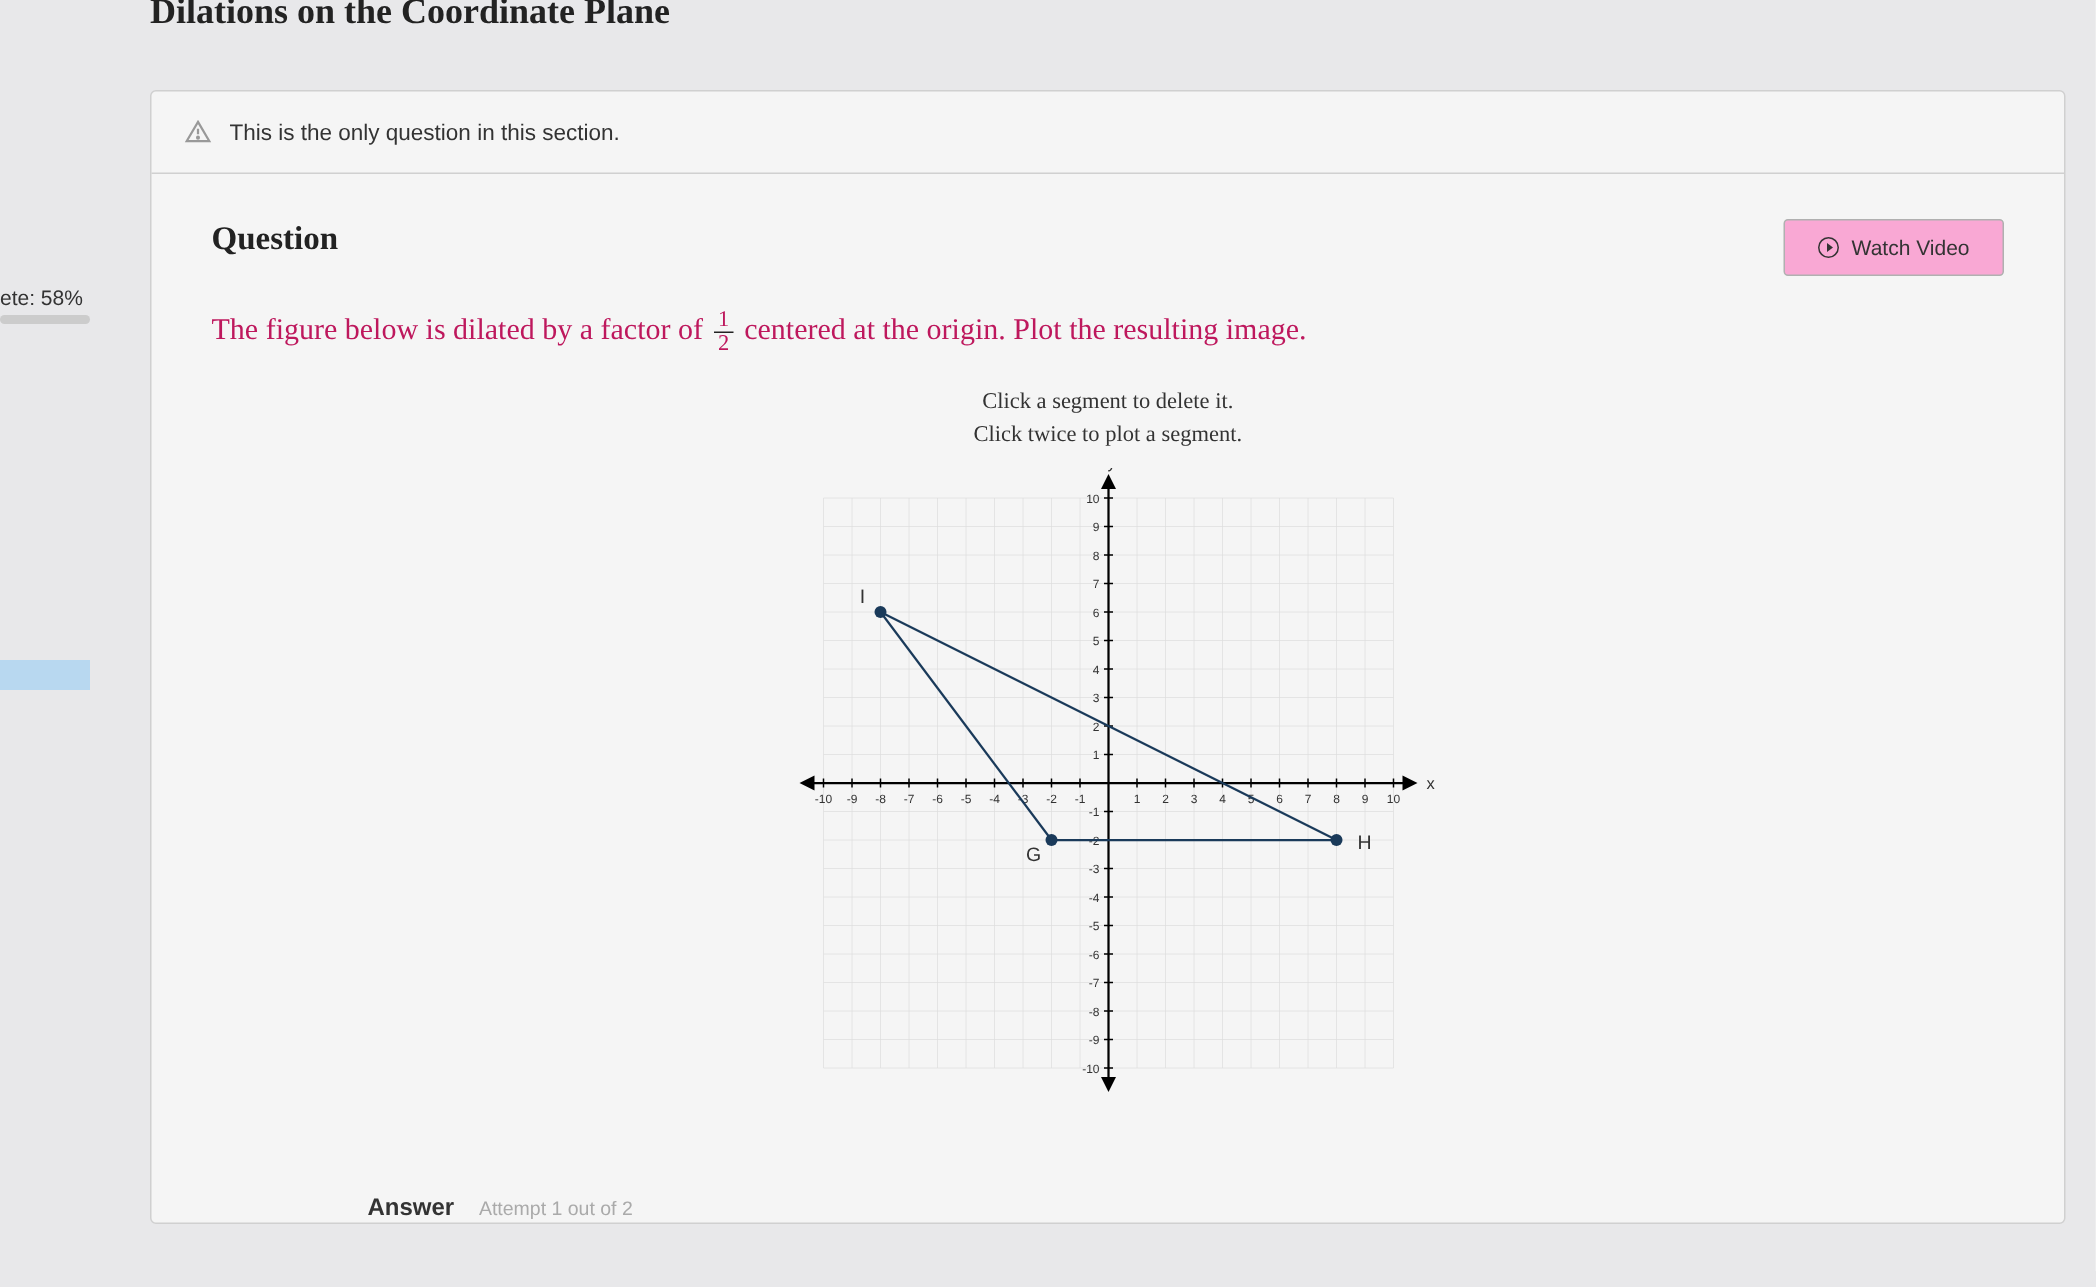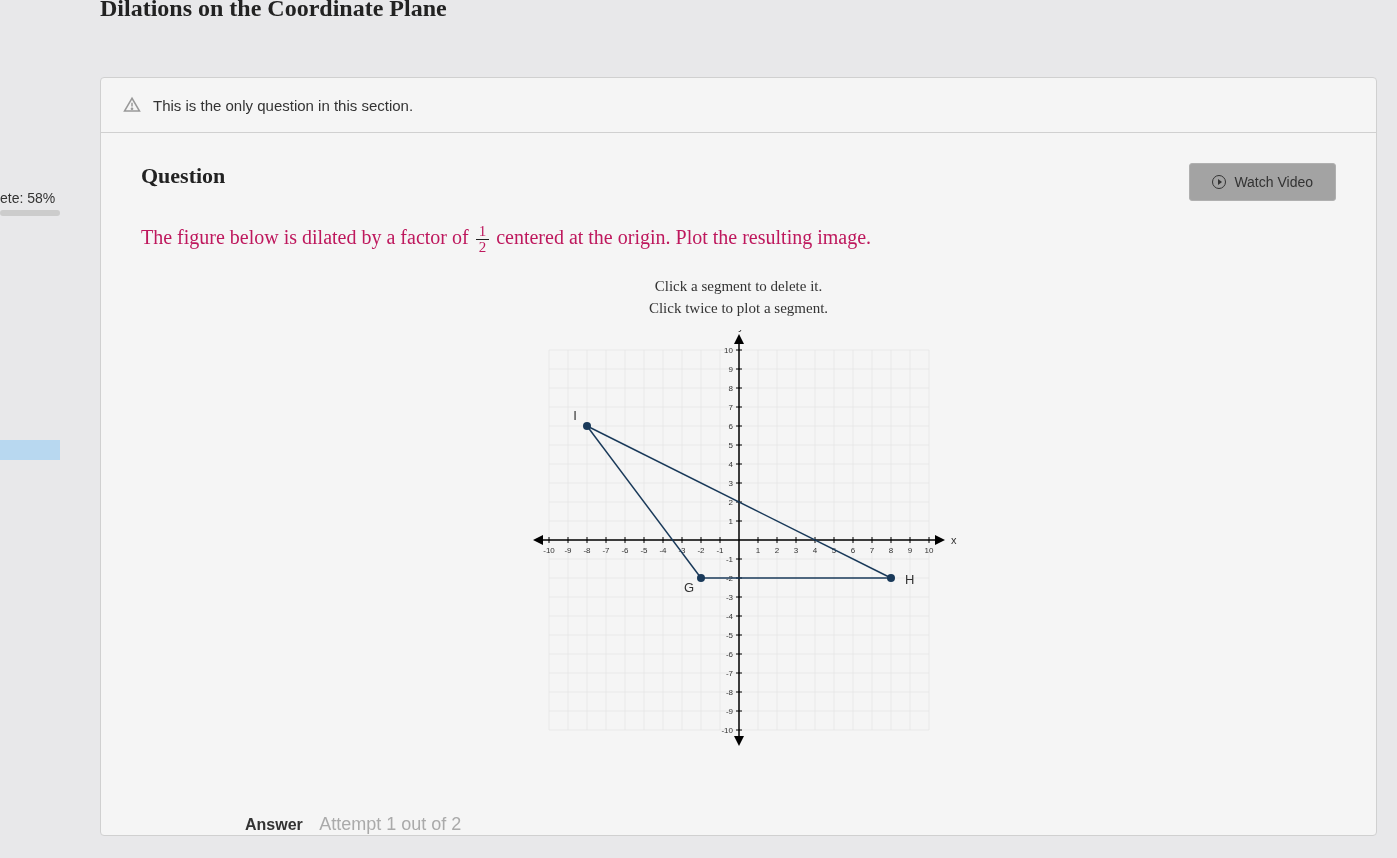--- a/index.html
+++ b/index.html
@@ -40,21 +40,21 @@
       position: absolute;
       left: 100px;
       top: -5px;
       font-size: 24px;
       font-weight: bold;
       color: #222;
     }
     .main-card {
       position: absolute;
       left: 100px;
-      top: 77px;
+      top: 60px;
       right: 20px;
       background: #f5f5f5;
       border: 1px solid #d0d0d0;
       border-radius: 4px;
     }
     .notice-bar {
       padding: 18px 22px;
       border-bottom: 1px solid #d0d0d0;
       display: flex;
       align-items: center;
@@ -78,21 +78,21 @@
     .question-title {
       font-size: 22px;
       font-weight: bold;
       color: #222;
     }
     .header-buttons {
       display: flex;
       gap: 14px;
     }
     .hdr-btn {
-      background: #a3a3a3;
+      background: #f9a8d4;
       border: 1px solid #b0b0b0;
       border-radius: 3px;
       padding: 10px 22px;
       font-size: 14px;
       font-family: Arial, sans-serif;
       color: #333;
       cursor: pointer;
       display: flex;
       align-items: center;
       gap: 8px;
@@ -148,21 +148,21 @@
       font-family: Arial, sans-serif;
       color: #333;
     }
     .answer-label {
       font-weight: bold;
       font-size: 16px;
       margin-right: 12px;
       margin-left: 24px;
     }
     .attempt-text {
-      font-size: 18px;
+      font-size: 13px;
       color: #aaa;
     }
   </style>
 </head>
 <body>
 
 <div class="sidebar-fragment">ete: 58%</div>
 <div class="sidebar-bar"></div>
 <div class="sidebar-bar-fill"></div>
 

